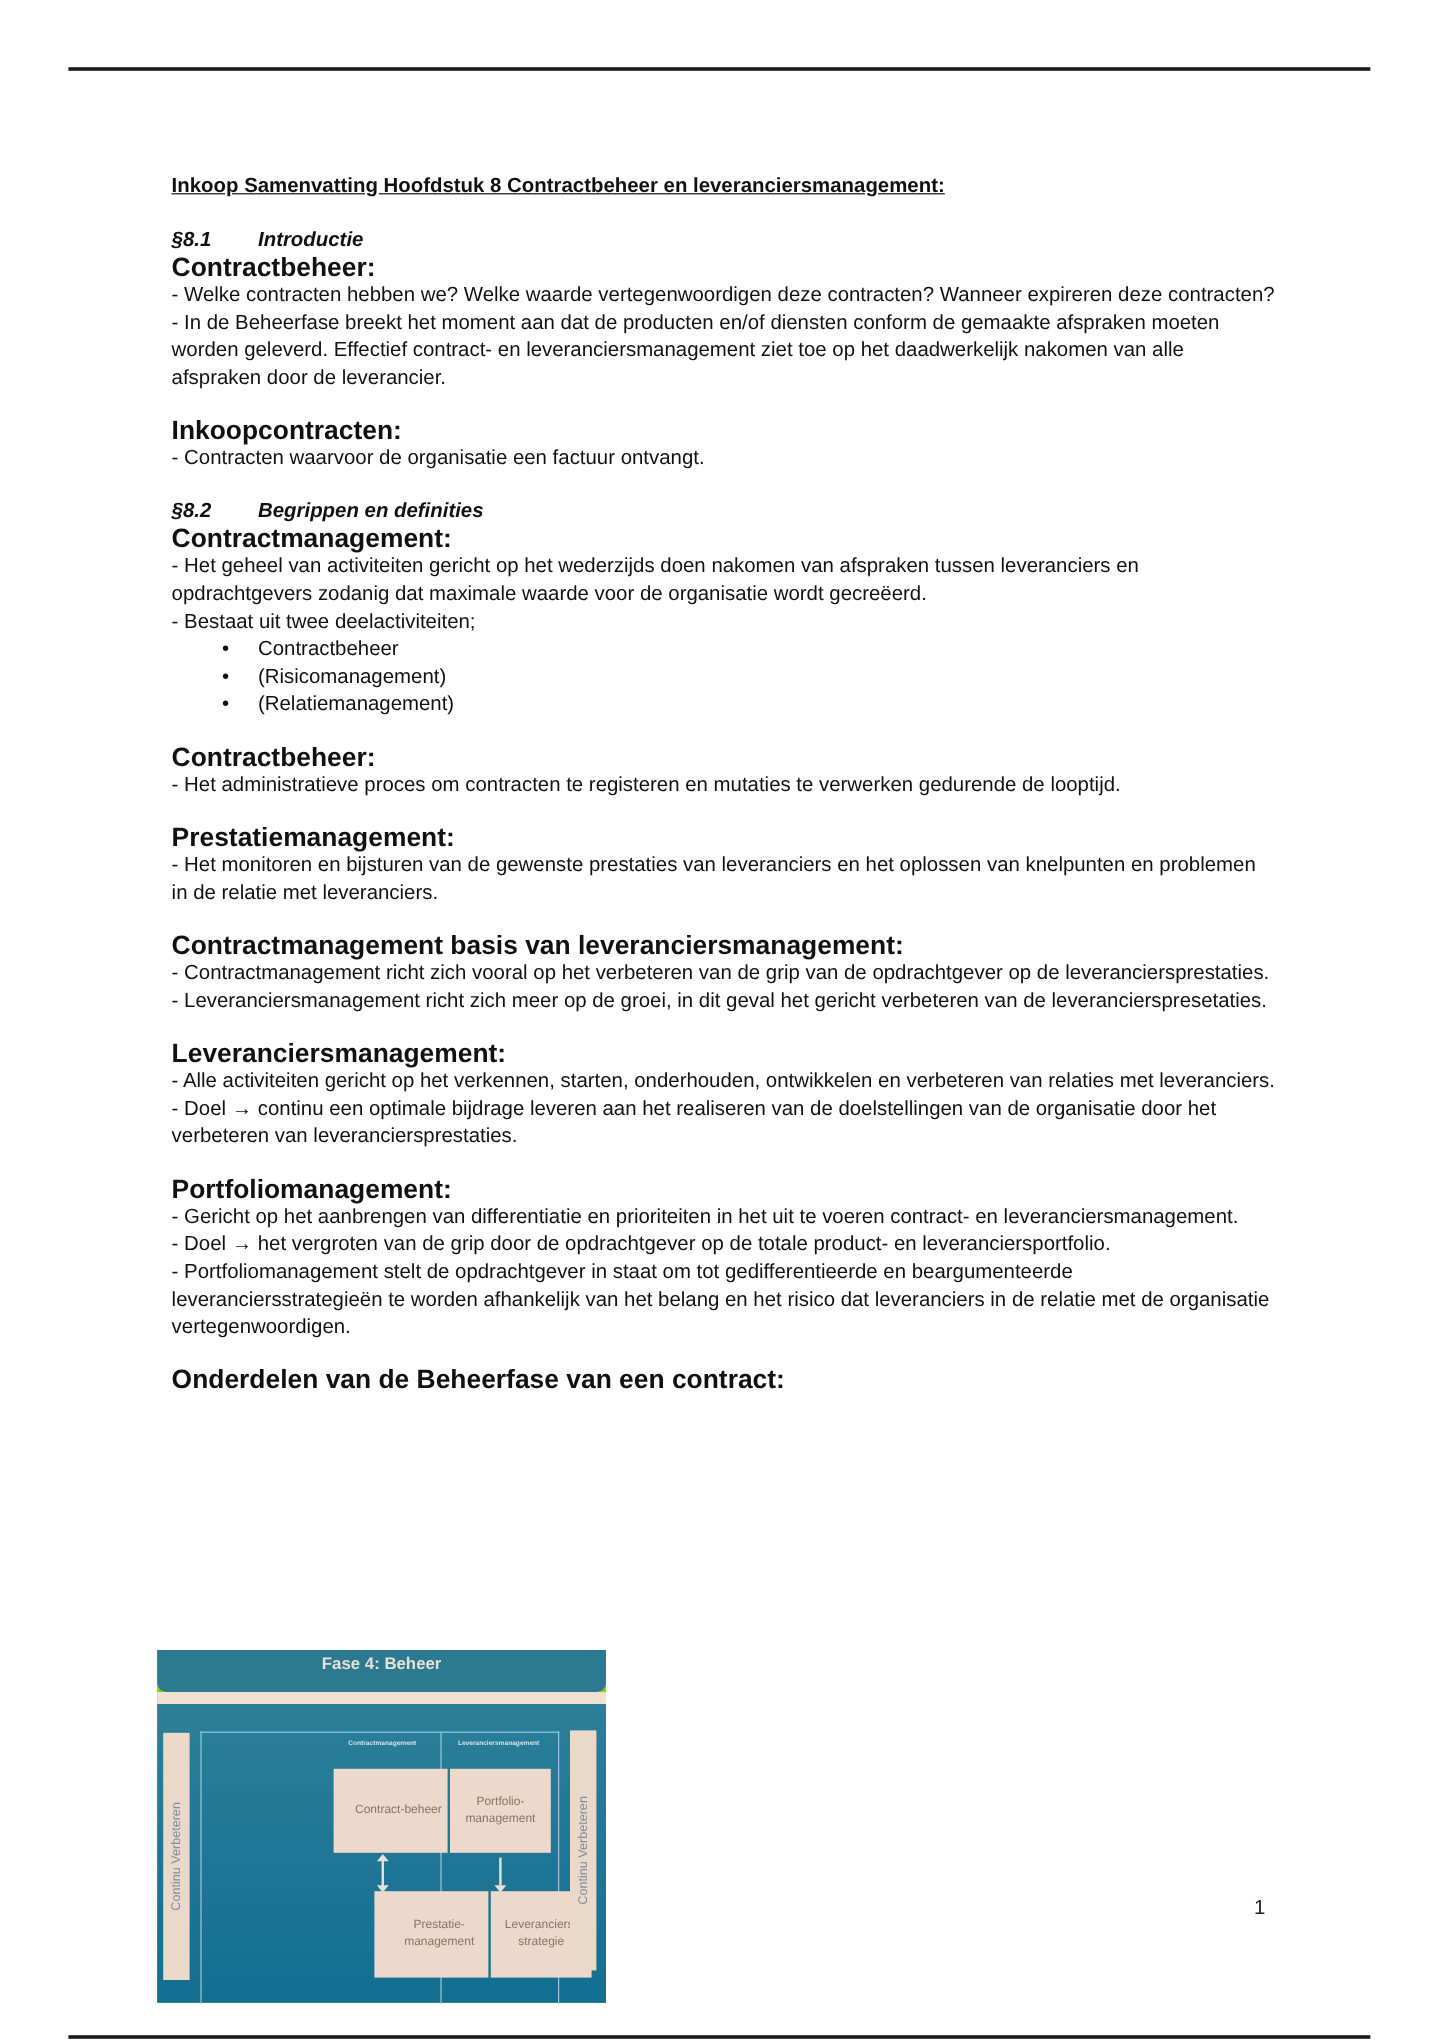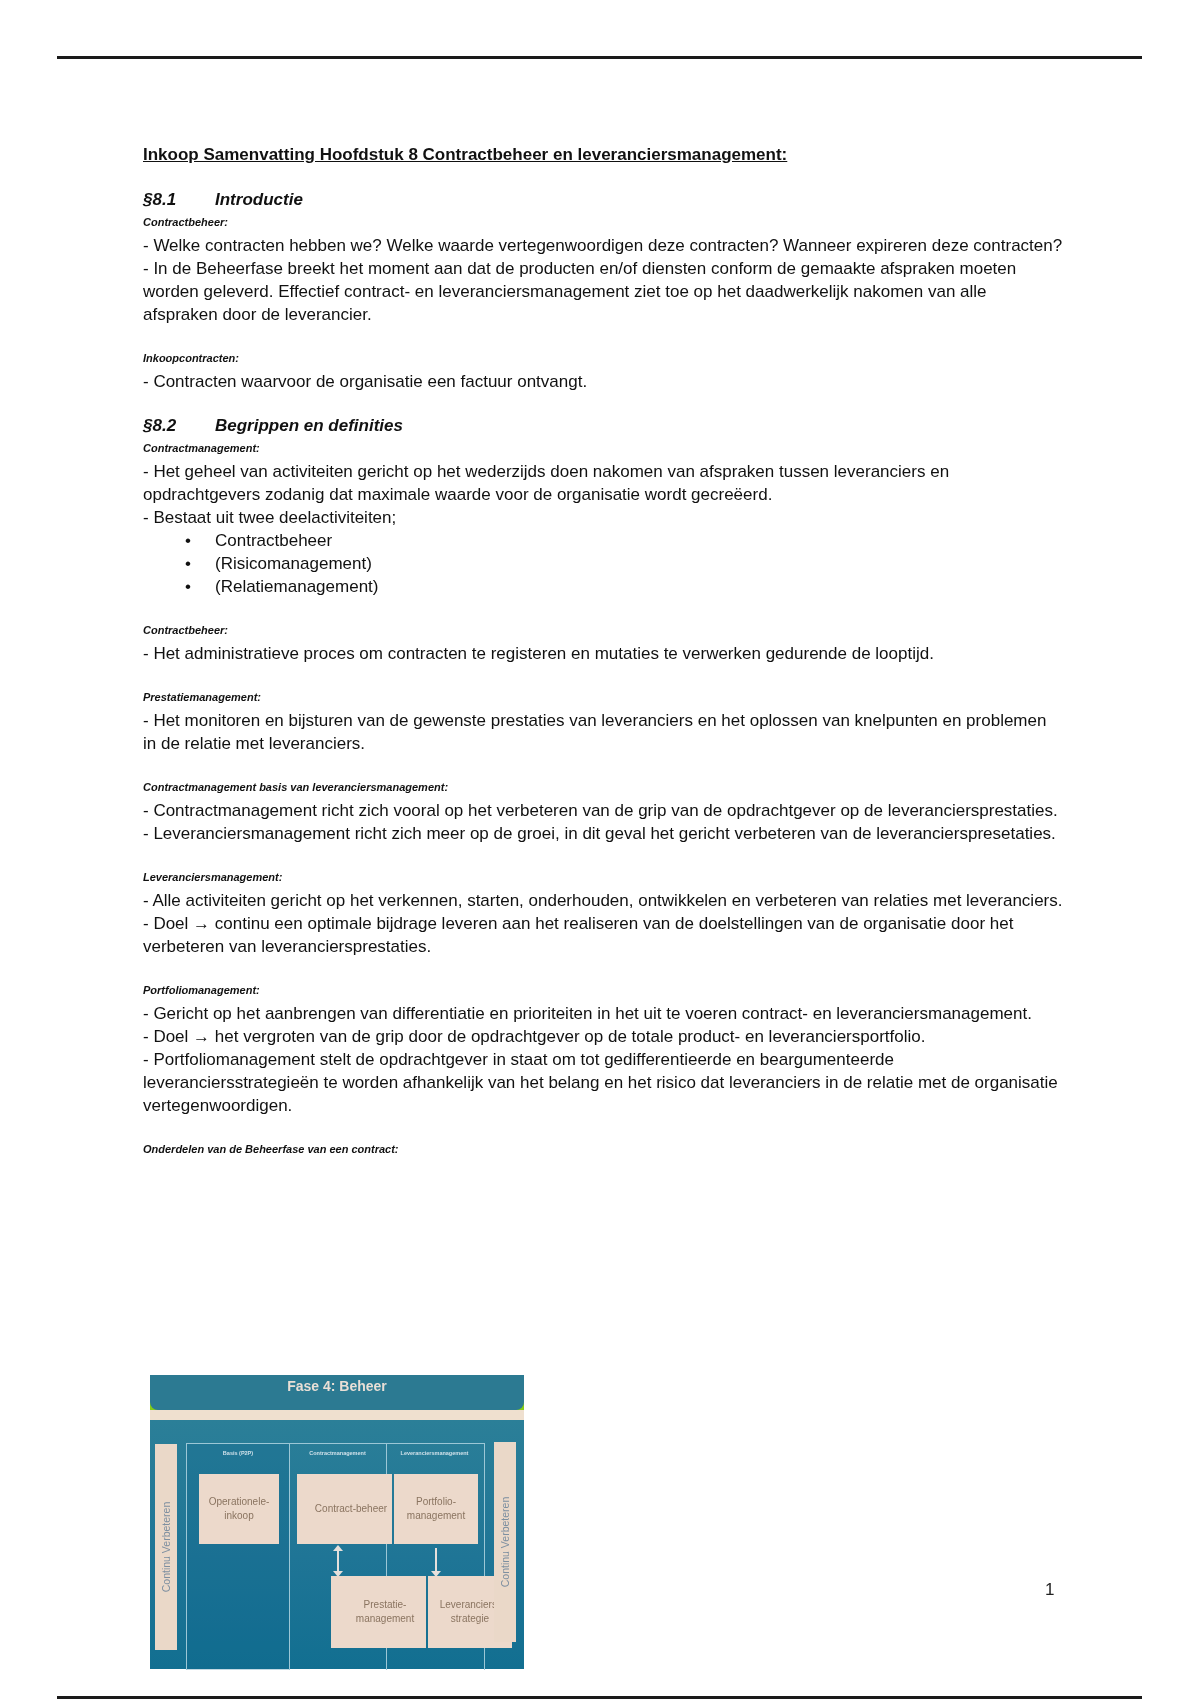--- a/index.html
+++ b/index.html
@@ -7,28 +7,28 @@
          font-family: "Liberation Sans", sans-serif; color: #111; }
   .rule { position: absolute; left: 57px; width: 1085px; height: 3px; background: #1a1a1a; }
   .rule.top { top: 56px; }
   .rule.bottom { top: 1696px; }
   .content { position: absolute; left: 143px; top: 143px; width: 920px;
              font-size: 17px; line-height: 23px; }
   .title { font-weight: bold; text-decoration: underline; margin: 0; font-size: 17px; line-height: 23px; }
   .gap { height: 22px; }
   .section { font-weight: bold; font-style: italic; margin: 0; font-size: 17px; line-height: 23px; }
   .section .num { display: inline-block; width: 72px; }
-  .subhead { font-weight: bold; margin: 0; font-size: 11px; line-height: 23px; font-style: italic; }
+  .subhead { font-weight: bold; margin: 0; font-size: 22px; line-height: 23px; }
   .para { margin: 0; }
   ul.bullets { list-style: none; margin: 0; padding: 0; }
   ul.bullets li { position: relative; padding-left: 72px; }
   ul.bullets li::before { content: "•"; position: absolute; left: 42px; top: 0; }
   .spacer-sm { height: 21px; }
 
-  .diagram { position: absolute; left: 150px; top: 1375px; width: 374px; height: 294px;
+  .diagram { position: absolute; left: 131px; top: 1375px; width: 374px; height: 294px;
              background: #84cc16; }
   .dg-header { position: absolute; left: 0; top: 0; width: 374px; height: 35px;
                background: #2c7a92; border-bottom-left-radius: 8px; border-bottom-right-radius: 8px;
                color: #e9dfd6; font-weight: bold; font-size: 14px; text-align: center; line-height: 22px; }
   .dg-strip { position: absolute; left: 0; top: 35px; width: 374px; height: 10px; background: #efe0cf; }
   .dg-panel { position: absolute; left: 0; top: 45px; width: 374px; height: 249px;
               background: linear-gradient(180deg, #2b7f98 0%, #1f7596 55%, #126f91 100%); }
   .dg-side { position: absolute; top: 24px; width: 22px; height: 206px; background: #ead8c8; }
   .dg-side.left { left: 5px; }
   .dg-side.right { left: 344px; top: 22px; height: 200px; }
@@ -115,26 +115,20 @@
 </div>
 
 <div class="diagram">
   <div class="dg-header">Fase 4: Beheer</div>
   <div class="dg-strip"></div>
   <div class="dg-panel">
     <div class="dg-side left">
         <span>Continu Verbeteren</span>
       </div>
     <div class="dg-frame">
-      <div class="dg-col c1">
-        <div class="dg-colhead">Basis (P2P)</div>
-        <div class="dg-box r1">
-            <span>Operationele-inkoop</span>
-          </div>
-      </div>
       <div class="dg-col c2">
         <div class="dg-colhead">Contractmanagement</div>
         <div class="dg-box r1">
             <span>Contract-beheer</span>
           </div>
         <div class="dg-arrow">
             <i class="ah up"></i>
             <i class="ah down"></i>
           </div>
         <div class="dg-box r2">

